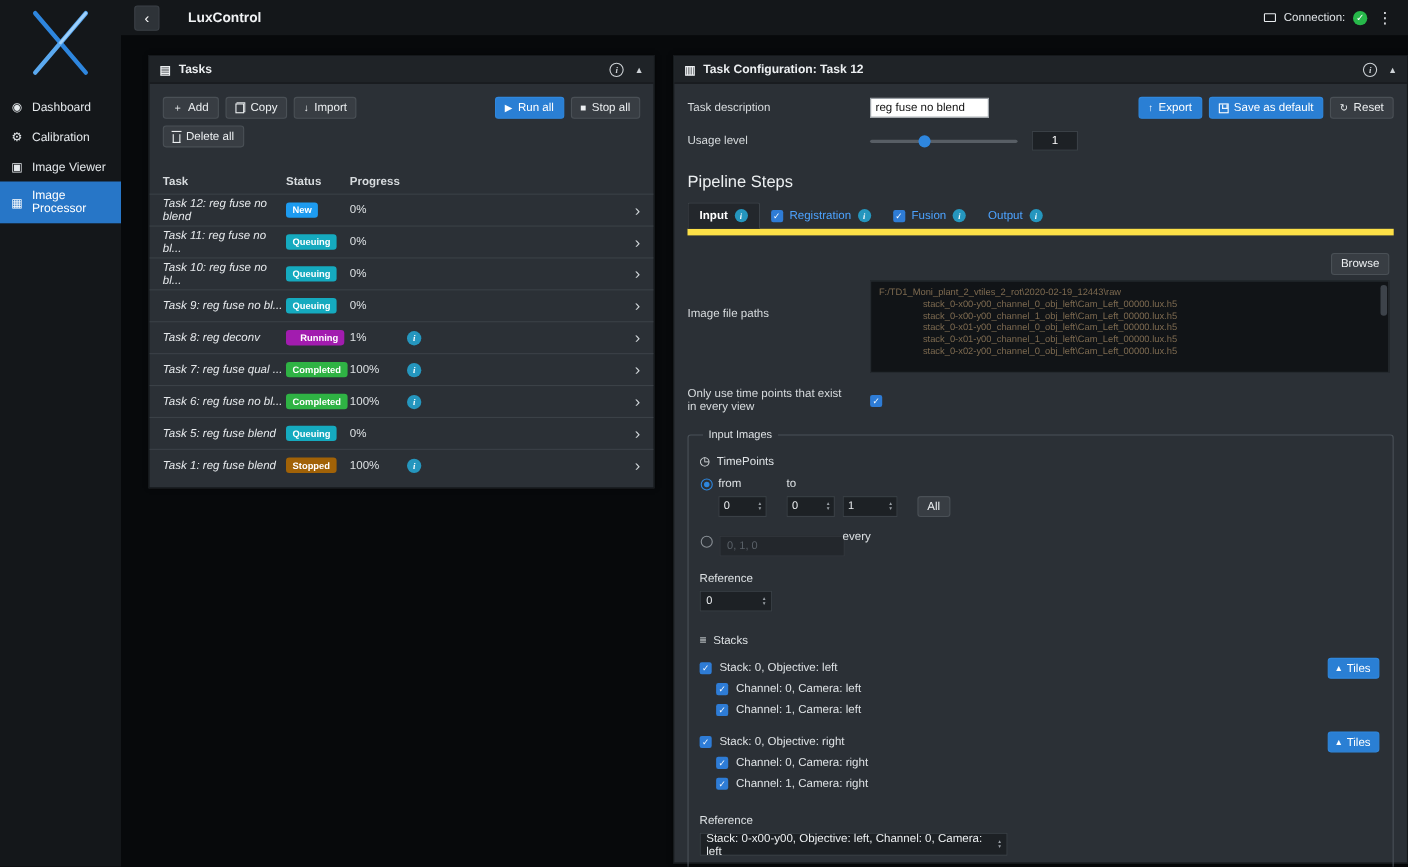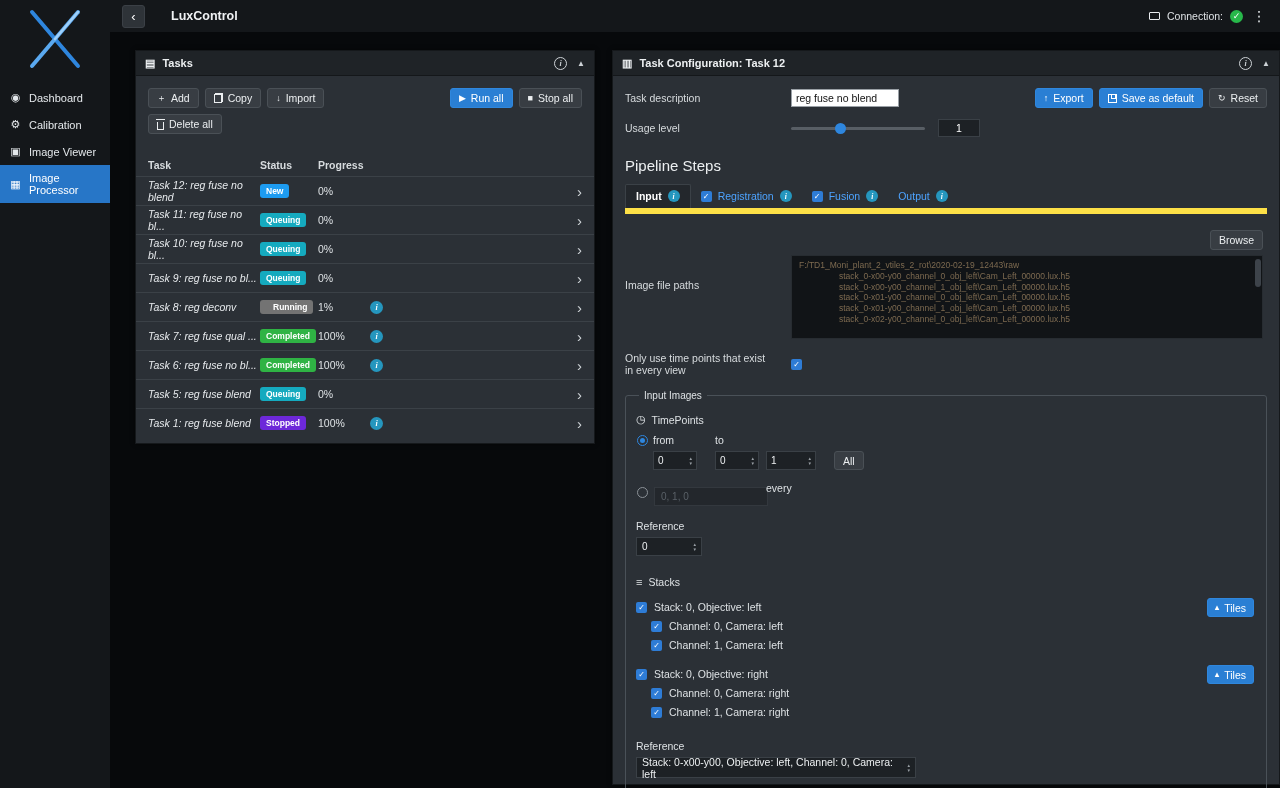--- a/index.html
+++ b/index.html
@@ -227,21 +227,21 @@
     </div>
     <div class="task-row">
       <span class="col-task">Task 9: reg fuse no bl...</span>
       <span class="col-status"><span class="badge" style="background: rgb(21, 170, 191);">Queuing</span></span>
       <span class="col-progress">0%</span>
       <span class="row-info" style="visibility: hidden;">i</span>
       <span class="chev">›</span>
     </div>
     <div class="task-row">
       <span class="col-task">Task 8: reg deconv</span>
-      <span class="col-status"><span class="badge" style="background: #737373; padding-left: 13px;">Running</span></span>
+      <span class="col-status"><span class="badge" style="background: #a21caf; padding-left: 13px;">Running</span></span>
       <span class="col-progress">1%</span>
       <span class="row-info">i</span>
       <span class="chev">›</span>
     </div>
     <div class="task-row">
       <span class="col-task">Task 7: reg fuse qual ...</span>
       <span class="col-status"><span class="badge" style="background: rgb(47, 179, 68);">Completed</span></span>
       <span class="col-progress">100%</span>
       <span class="row-info">i</span>
       <span class="chev">›</span>
@@ -255,21 +255,21 @@
     </div>
     <div class="task-row">
       <span class="col-task">Task 5: reg fuse blend</span>
       <span class="col-status"><span class="badge" style="background: rgb(21, 170, 191);">Queuing</span></span>
       <span class="col-progress">0%</span>
       <span class="row-info" style="visibility: hidden;">i</span>
       <span class="chev">›</span>
     </div>
     <div class="task-row">
       <span class="col-task">Task 1: reg fuse blend</span>
-      <span class="col-status"><span class="badge" style="background: #6d28d9;">Stopped</span></span>
+      <span class="col-status"><span class="badge" style="background: #a16207;">Stopped</span></span>
       <span class="col-progress">100%</span>
       <span class="row-info">i</span>
       <span class="chev">›</span>
     </div>
   </div>
 </section>
 
 <section class="panel config-panel">
   <div class="panel-header">
     <span class="hicon">▥</span>

